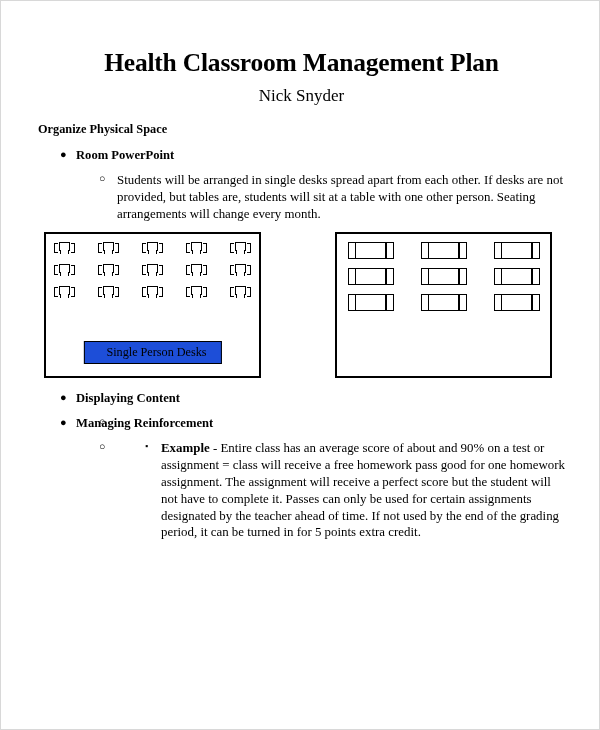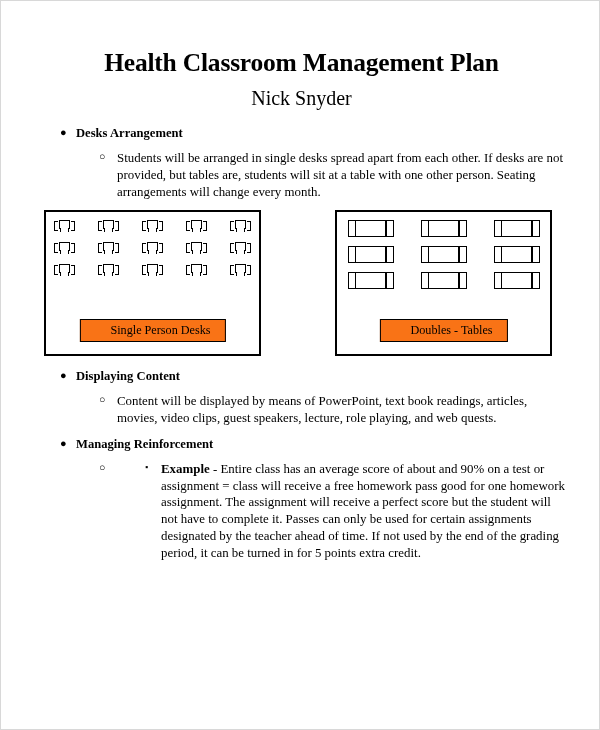--- a/index.html
+++ b/index.html
@@ -30,21 +30,21 @@
 
   .doc-title {
     font-size: 25.5px;
     font-weight: bold;
     text-align: center;
     letter-spacing: -0.2px;
     line-height: 1.1;
     margin: 0 0 10px 0;
   }
   .doc-subtitle {
-    font-size: 20px;
+    font-size: 17px;
     font-weight: normal;
     text-align: center;
     margin: 0 0 16px 0;
     line-height: 1.1;
   }
 
   .heading-1 {
     font-size: 12.3px;
     font-weight: bold;
     margin: 0 0 10px 0;
@@ -192,40 +192,41 @@
   }
   .table-glyph .div-l { left: 6px; }
   .table-glyph .div-r { right: 6px; }
 
   .caption-box {
     position: absolute;
     bottom: 12px;
     left: 50%;
     transform: translateX(-50%);
     border: 1px solid #000;
-    padding: 3px 14px 4px 30px;
+    padding: 3px 14px 4px 22px;
     font-size: 12.2px;
     white-space: nowrap;
-    background: #f97316;
+    background: #1d4ed8;
     line-height: 1.15;
   }
 </style>
 </head>
 <body>
 
 <div id="page">
   <div id="content">
 
     <h1 class="doc-title">Health Classroom Management Plan</h1>
     <div class="doc-subtitle">Nick Snyder</div>
 
+    <div class="heading-1">Organize Physical Space</div>
 
     <div class="lvl1">
       <span class="bullet">●</span>
-      <span>Desks Arrangement</span>
+      <span>Room PowerPoint</span>
     </div>
 
     <div class="lvl2">
       <span class="bullet">○</span>
       <span>Students will be arranged in single desks spread apart from each other.  If desks are not provided, but tables are, students will sit at a table with one other person.  Seating arrangements will change every month.</span>
     </div>
 
     <div class="diagrams">
 
       <div class="diagram-box" id="desk-box">
@@ -383,33 +384,31 @@
             <div class="table-glyph">
                 <span class="div-l"></span>
                 <span class="div-r"></span>
               </div>
             <div class="table-glyph">
                 <span class="div-l"></span>
                 <span class="div-r"></span>
               </div>
           </div>
         </div>
-        <div class="caption-box">Doubles - Tables</div>
       </div>
 
     </div>
 
     <div class="lvl1">
       <span class="bullet">●</span>
       <span>Displaying Content</span>
     </div>
 
     <div class="lvl2">
       <span class="bullet">○</span>
-      <span>Content will be displayed by means of PowerPoint, text book readings, articles, movies, video clips, guest speakers, lecture, role playing, and web quests.</span>
     </div>
 
 
     <div class="lvl1">
       <span class="bullet">●</span>
       <span>Managing Reinforcement</span>
     </div>
 
     <div class="lvl2">
       <span class="bullet">○</span>

